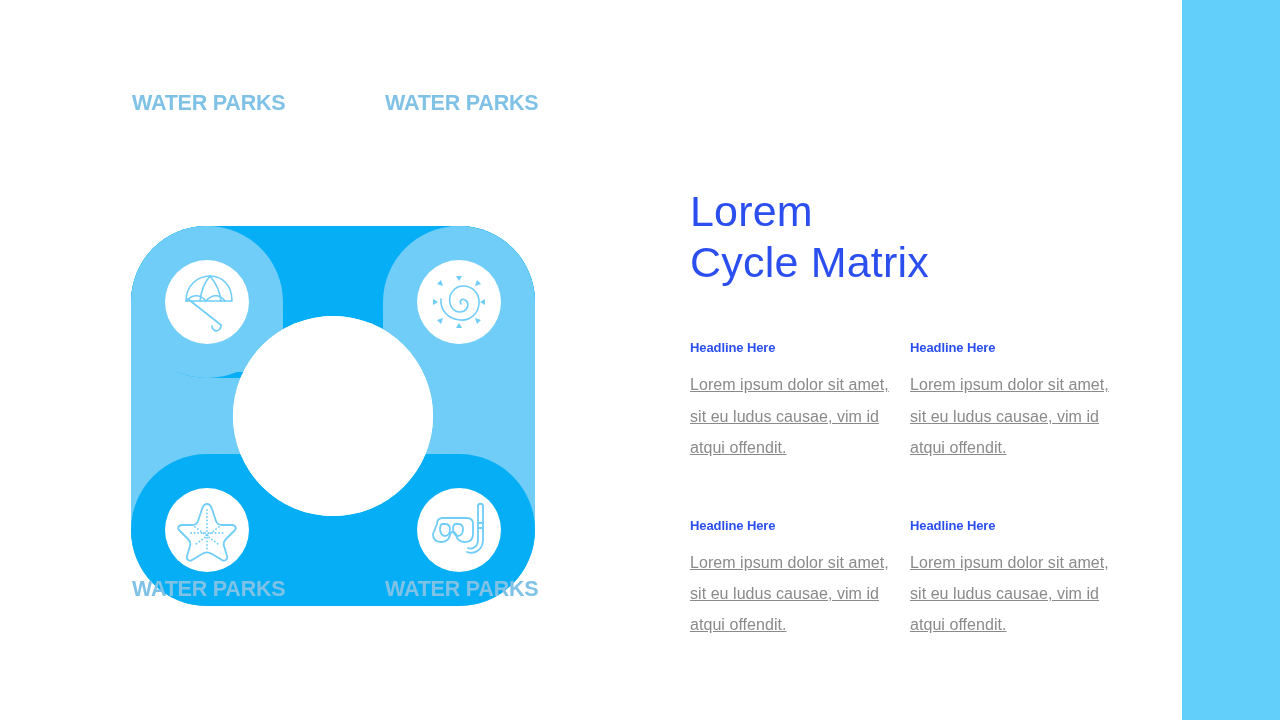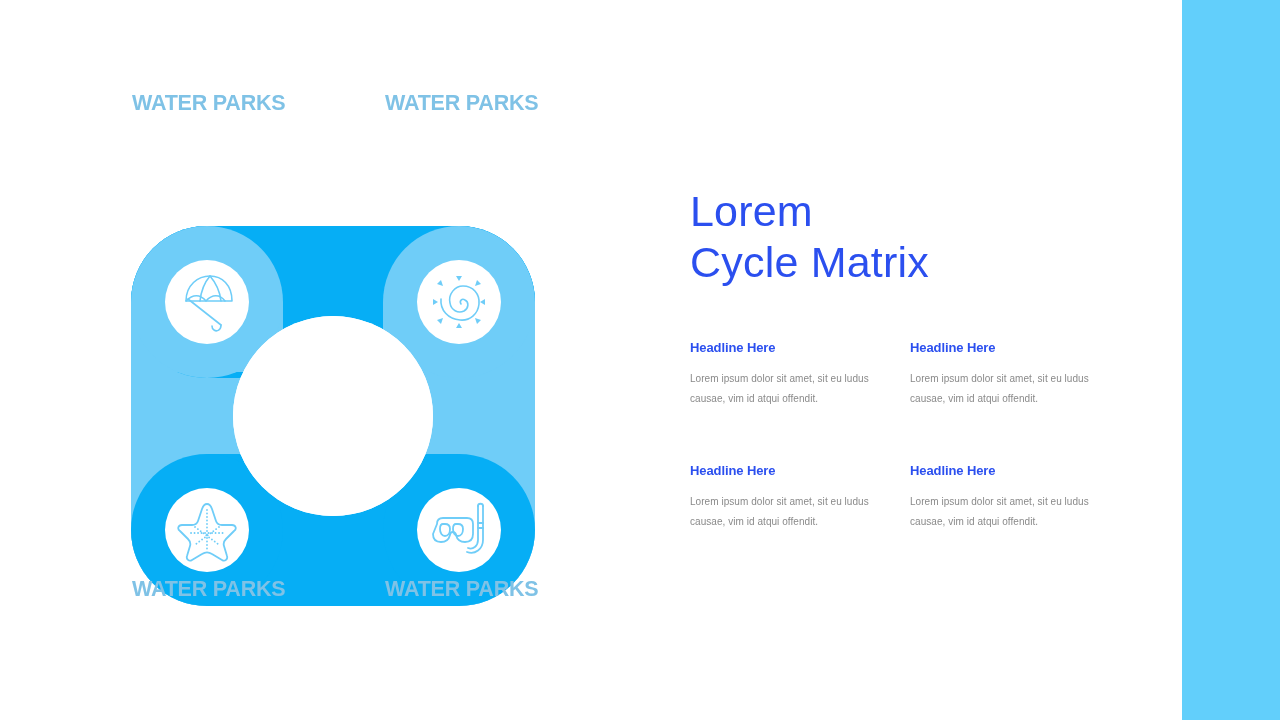--- a/index.html
+++ b/index.html
@@ -62,24 +62,25 @@
     width:450px;
   }
   .card{width:210px;}
   .card-title{
     font-size:13px;
     font-weight:700;
     margin:0 0 14px 0;
     letter-spacing:-0.1px;
   }
   .card-body{
-    font-size:10px;
+    font-size:16px;
     line-height:1.95;
     margin:0;
     letter-spacing:0.05px;
+    text-decoration:underline;
   }
 </style>
 </head>
 <body style="background: rgb(255, 255, 255);">
 
 <div class="slide">
 
   <div class="accent-bar" style="background: rgb(98, 207, 251);"></div>
 
   <div class="diagram-wrap">

